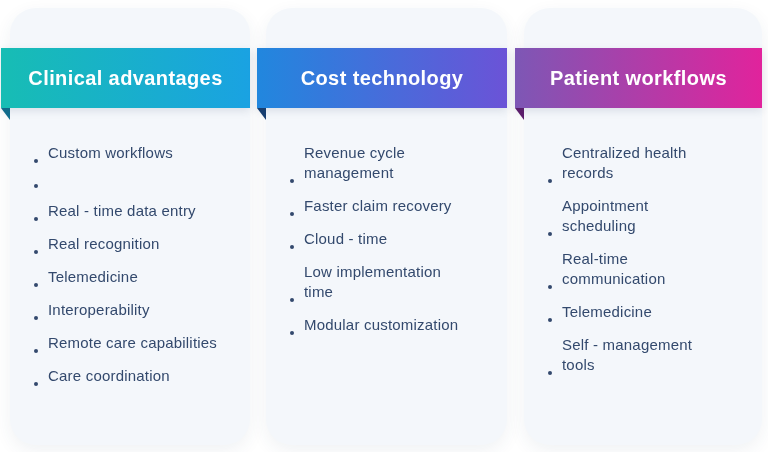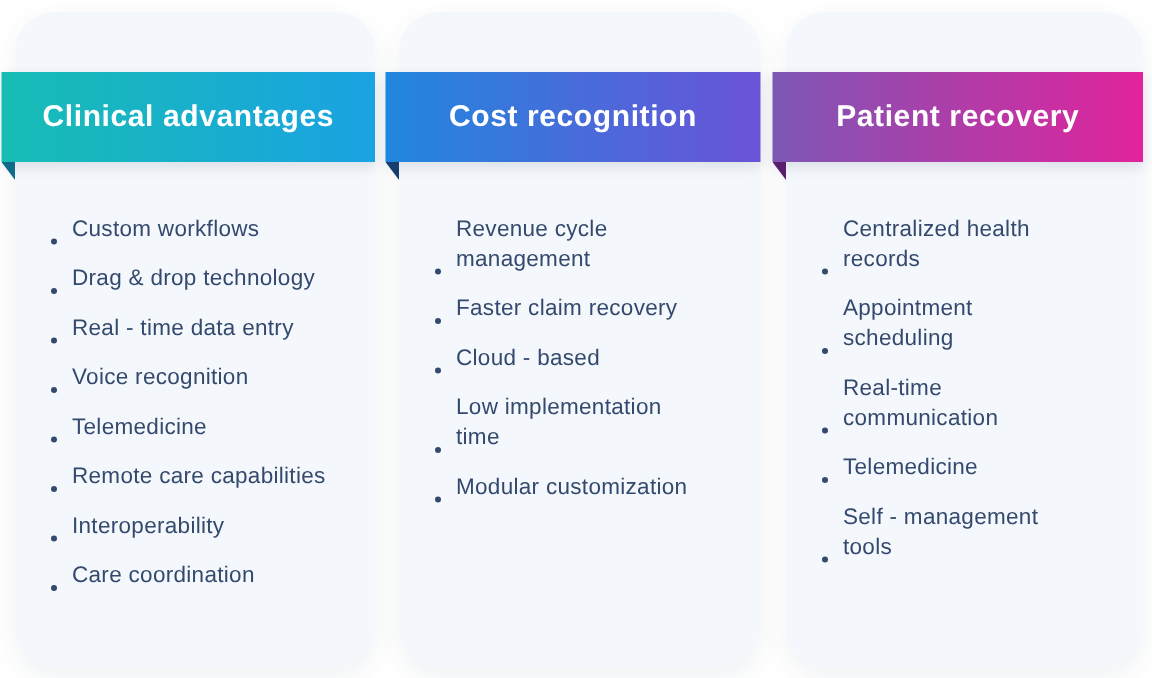--- a/index.html
+++ b/index.html
@@ -90,83 +90,82 @@
       <span>Clinical advantages</span>
     </div>
     <div class="fold" style="background: rgb(17, 110, 142);"></div>
     <ul class="feature-list">
         <li>
           <span class="dot"></span>
           <span class="txt">Custom workflows</span>
         </li>
         <li>
           <span class="dot"></span>
-          <span class="txt">Drag &amp; drop technology</span>
         </li>
         <li>
           <span class="dot"></span>
           <span class="txt">Real - time data entry</span>
         </li>
         <li>
           <span class="dot"></span>
-          <span class="txt">Voice recognition</span>
+          <span class="txt">Real recognition</span>
         </li>
         <li>
           <span class="dot"></span>
           <span class="txt">Telemedicine</span>
         </li>
         <li>
           <span class="dot"></span>
-          <span class="txt">Remote care capabilities</span>
+          <span class="txt">Interoperability</span>
         </li>
         <li>
           <span class="dot"></span>
-          <span class="txt">Interoperability</span>
+          <span class="txt">Remote care capabilities</span>
         </li>
         <li>
           <span class="dot"></span>
           <span class="txt">Care coordination</span>
         </li>
       </ul>
   </section>
 
   <section class="card card-2">
     <div class="ribbon" style="background: linear-gradient(90deg, rgb(33, 135, 222), rgb(107, 83, 215));">
-      <span>Cost recognition</span>
+      <span>Cost technology</span>
     </div>
     <div class="fold" style="background: rgb(23, 63, 114);"></div>
     <ul class="feature-list">
         <li>
           <span class="dot"></span>
           <span class="txt">Revenue cycle
 management</span>
         </li>
         <li>
           <span class="dot"></span>
           <span class="txt">Faster claim recovery</span>
         </li>
         <li>
           <span class="dot"></span>
-          <span class="txt">Cloud - based</span>
+          <span class="txt">Cloud - time</span>
         </li>
         <li>
           <span class="dot"></span>
           <span class="txt">Low implementation
 time</span>
         </li>
         <li>
           <span class="dot"></span>
           <span class="txt">Modular customization</span>
         </li>
       </ul>
   </section>
 
   <section class="card card-3">
     <div class="ribbon" style="background: linear-gradient(90deg, rgb(125, 87, 181), rgb(225, 35, 156));">
-      <span>Patient recovery</span>
+      <span>Patient workflows</span>
     </div>
     <div class="fold" style="background: rgb(94, 29, 109);"></div>
     <ul class="feature-list">
         <li>
           <span class="dot"></span>
           <span class="txt">Centralized health
 records</span>
         </li>
         <li>
           <span class="dot"></span>

